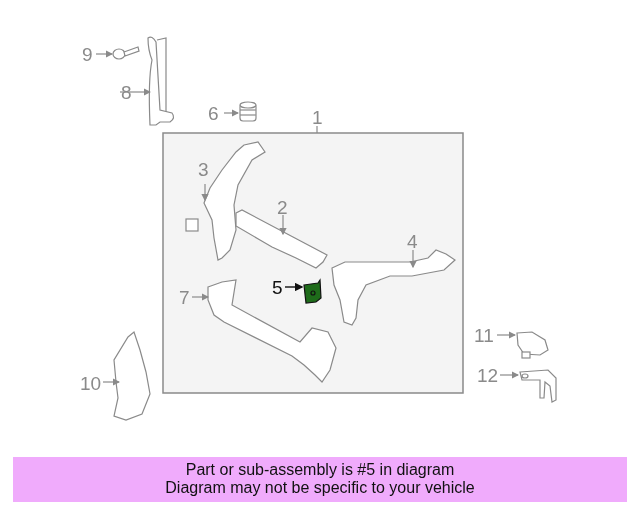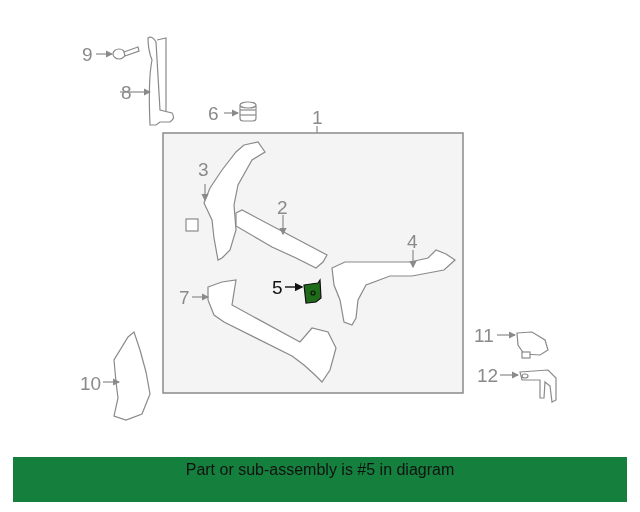--- a/index.html
+++ b/index.html
@@ -1,20 +1,20 @@
 <!DOCTYPE html>
 <html><head>
 <meta charset="utf-8">
 <style>
   html, body { margin:0; padding:0; }
   body { width:640px; height:512px; background:#ffffff; position:relative; overflow:hidden; font-family:"Liberation Sans", sans-serif; }
   #diagram { position:absolute; left:0; top:0; width:640px; height:455px; }
   .callout { font-family:"Liberation Sans", sans-serif; font-size:19px; fill:#8a8a8a; }
   .callout-hl { fill:#111111; }
-  #banner { position:absolute; left:13px; top:457px; width:614px; height:45px; background:#15803d; color:#111; text-align:center; font-size:16px; line-height:18px; padding-top:4px; box-sizing:border-box; }
+  #banner { position:absolute; left:13px; top:457px; width:614px; height:45px; background:#f0abfc; color:#111; text-align:center; font-size:16px; line-height:18px; padding-top:4px; box-sizing:border-box; }
   #banner div { white-space:nowrap; }
 </style>
 </head>
 <body>
 
 <svg id="diagram" viewBox="0 0 640 455" xmlns="http://www.w3.org/2000/svg">
   <defs>
     <marker id="arr" markerWidth="6" markerHeight="6" refX="5" refY="3" orient="auto">
       <path d="M0,0 L6,3 L0,6 z" fill="#8a8a8a"></path>
     </marker>
@@ -99,13 +99,14 @@
   <text class="callout" x="179" y="304">7</text>
   <text class="callout" x="121" y="99">8</text>
   <text class="callout" x="82" y="61">9</text>
   <text class="callout" x="80" y="390">10</text>
   <text class="callout" x="474" y="342">11</text>
   <text class="callout" x="477" y="382">12</text>
 </svg>
 
 <div id="banner">
   <div>Part or sub-assembly is #5 in diagram</div>
+  <div>Diagram may not be specific to your vehicle</div>
 </div>
 
 </body></html>

